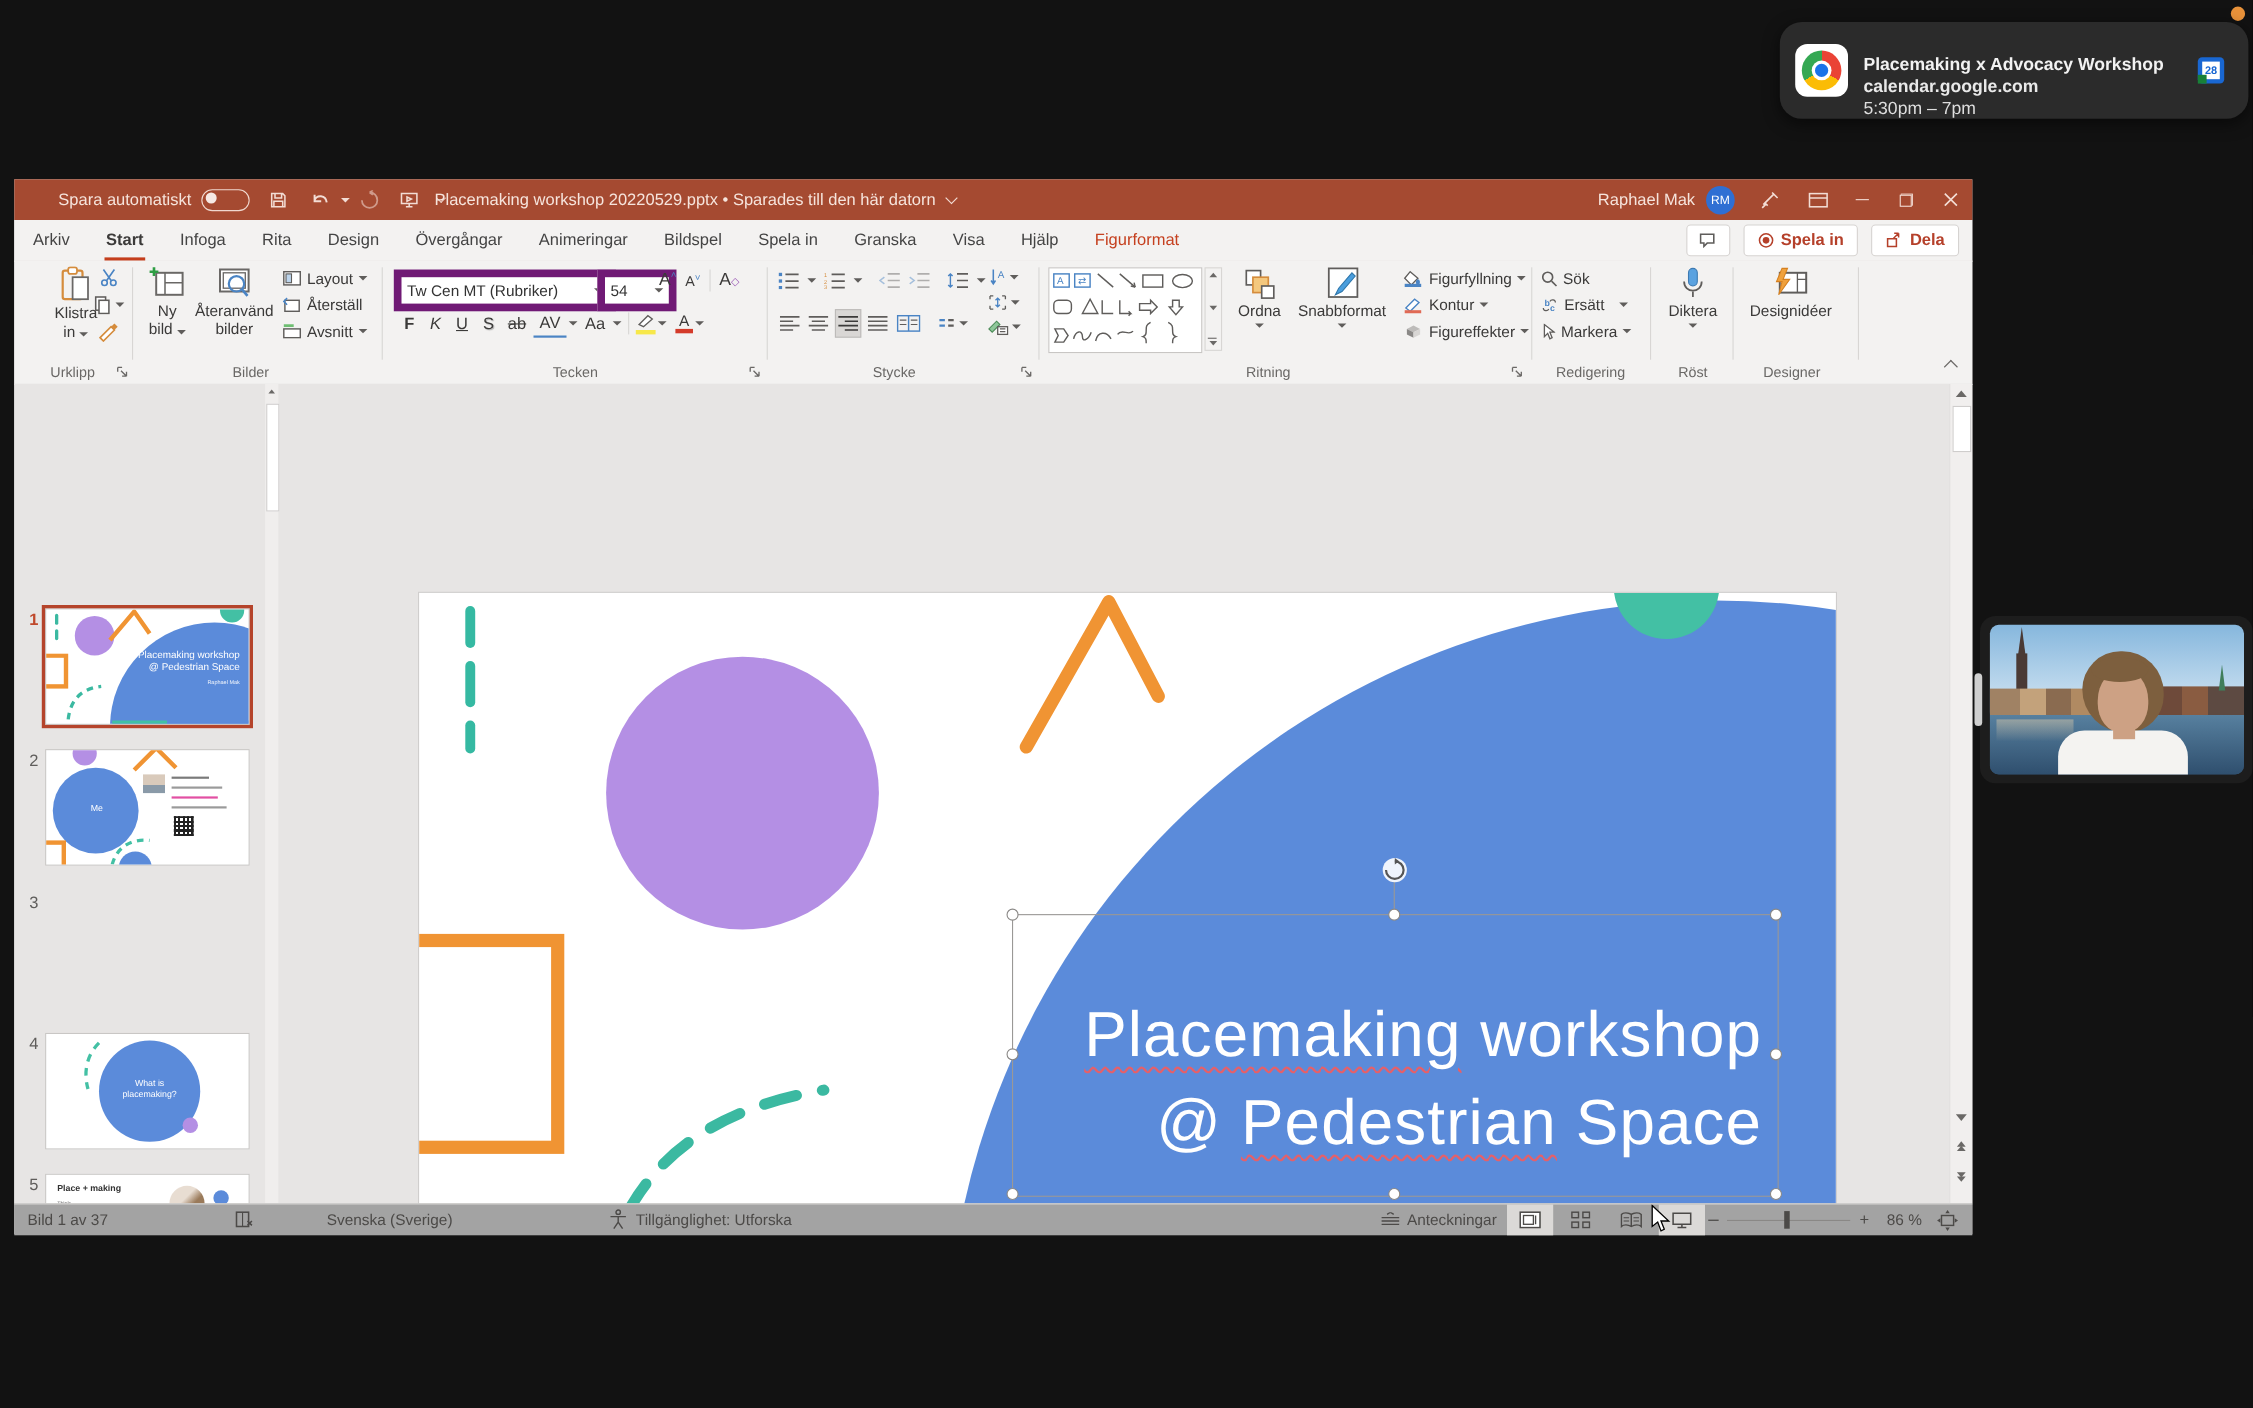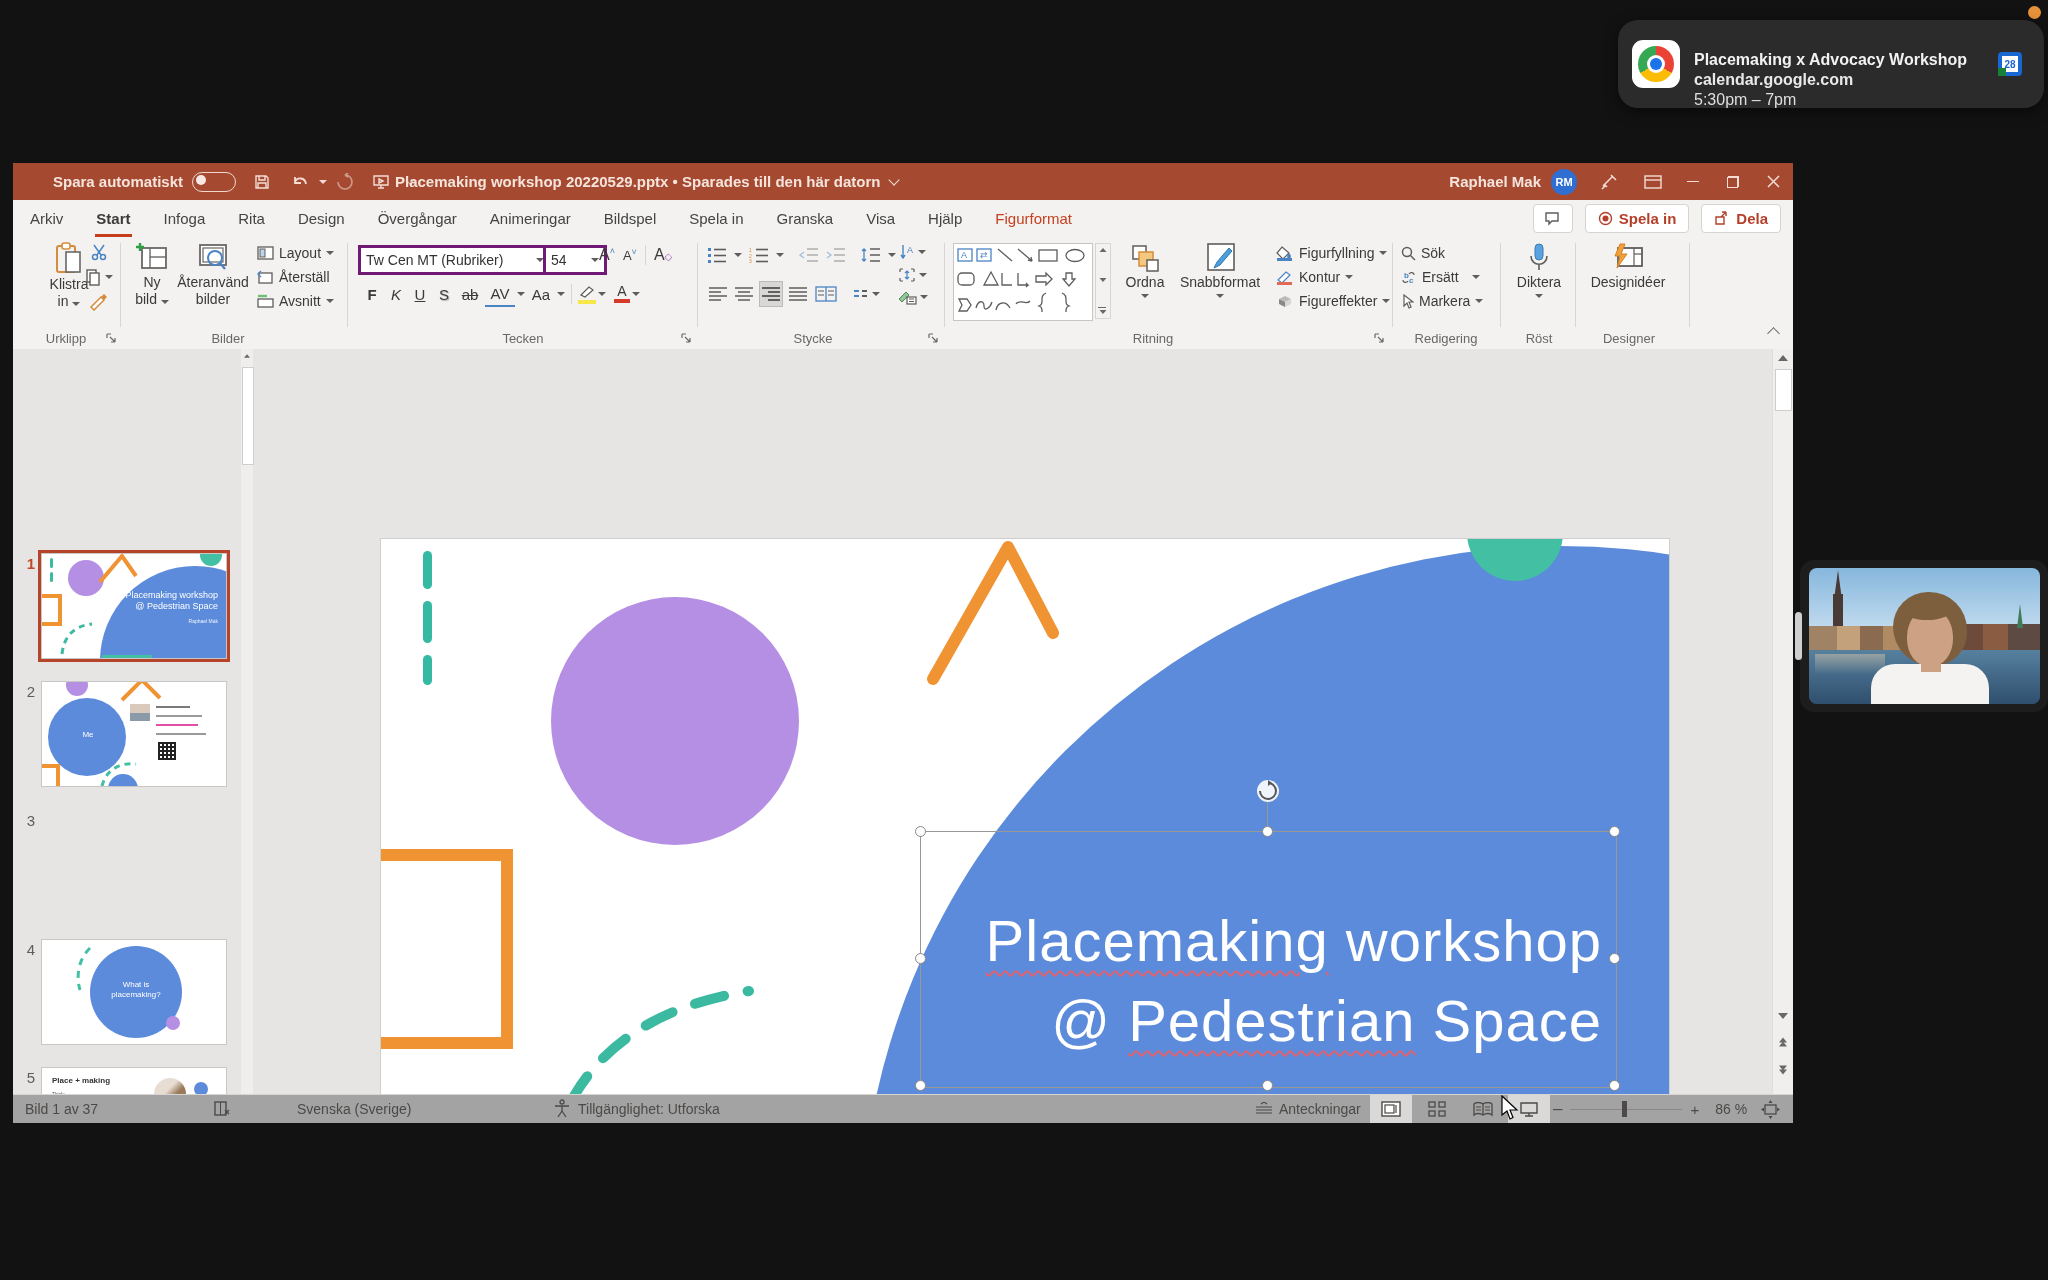--- a/index.html
+++ b/index.html
@@ -18,42 +18,42 @@
   #notif .time{font-size:16px;color:#dedede;line-height:20px;}
   .chrome{width:48px;height:48px;border-radius:11px;background:#fff;position:relative;}
   .chrome .ring{position:absolute;left:6px;top:6px;width:36px;height:36px;border-radius:50%;background:conic-gradient(from 120deg,#fbbc05 0 120deg,#34a853 120deg 240deg,#ea4335 240deg 360deg);}
   .chrome .wht{position:absolute;left:15px;top:15px;width:18px;height:18px;border-radius:50%;background:#fff;}
   .chrome .blu{position:absolute;left:18px;top:18px;width:12px;height:12px;border-radius:50%;background:#1a73e8;}
   .gcal{width:24px;height:24px;border-radius:4px;background:#1967d2;position:relative;}
   .gcal .in{position:absolute;left:4px;top:4px;right:4px;bottom:4px;background:#fff;font-size:10px;font-weight:bold;color:#1967d2;display:flex;align-items:center;justify-content:center;}
   .gcal .g{position:absolute;left:0;bottom:0;width:8px;height:8px;background:#188038;}
   
   #win{left:13px;top:163px;width:1780px;height:959px;background:#f3f2f1;}
-  #titlebar{left:0;top:0;width:100%;height:37px;background:#a54a31;color:#f6e4dc;font-weight:bold;}
+  #titlebar{left:0;top:0;width:100%;height:37px;background:#a54a31;color:#f6e4dc;}
   #titlebar .t{font-size:15px;color:#f6e4dc;}
   .toggle{width:42px;height:18px;border:1.5px solid #f0d8cf;border-radius:10px;position:relative;}
   .toggle .knob{position:absolute;left:3px;top:2.5px;width:10px;height:10px;border-radius:50%;background:#f6e9e4;}
   #searchpill{left:875px;top:5px;width:420px;height:27px;background:#efc3b2;border-radius:4px;color:#52160b;font-size:15px;}
   .avatar{width:26px;height:26px;border-radius:50%;background:#2f6fd3;color:#fff;font-size:11px;display:flex;align-items:center;justify-content:center;}
   .winbtn{width:40px;height:37px;display:flex;align-items:center;justify-content:center;}
   
   #menubar{left:0;top:37px;width:100%;height:37px;background:#f3f2f1;border-bottom:1px solid #e3e1df;}
   .tab{font-size:15px;color:#444;padding:0 3px;height:37px;display:flex;align-items:center;position:relative;}
   .tab.active{font-weight:bold;color:#3b3a39;}
   .tab.active:after{content:"";position:absolute;left:2px;right:2px;bottom:0;height:3px;background:#c43e1c;}
   .tab.ctx{color:#c5401f;}
   .pillbtn{height:27px;border:1px solid #d6d3d1;background:#fff;border-radius:4px;display:flex;align-items:center;gap:6px;padding:0 12px;color:#b5402a;font-weight:bold;font-size:15px;}
   
   #ribbon{left:0;top:74px;width:100%;height:112px;background:#f3f2f1;border-bottom:1px solid #d8d6d4;}
   .vsep{position:absolute;top:6px;bottom:22px;width:1px;background:#d8d6d4;}
   .glabel{position:absolute;bottom:3px;font-size:13px;color:#6a6866;text-align:center;}
   .launch{position:absolute;bottom:5px;width:12px;height:12px;}
   .bigbtn{position:absolute;display:flex;flex-direction:column;align-items:center;font-size:14px;color:#3b3a39;line-height:17px;text-align:center;}
   .smallrow{display:flex;align-items:center;gap:5px;font-size:14px;color:#3b3a39;}
-  .inputbox{background:#fff;border:3px solid #701a75;font-size:14px;color:#333;display:flex;align-items:center;padding:0 5px;justify-content:space-between;}
+  .inputbox{background:#fff;border:7px solid #701a75;font-size:14px;color:#333;display:flex;align-items:center;padding:0 5px;justify-content:space-between;}
   .fbtn{font-size:15px;color:#3b3a39;width:22px;height:24px;display:flex;align-items:center;justify-content:center;}
   .selbox{background:#d9d7d5;border:1px solid #bdbbb9;}
   
   #work{left:0;top:186px;width:100%;height:745px;background:#e7e5e4;overflow:hidden;}
   .thumbnum{position:absolute;width:20px;text-align:right;font-size:15px;color:#5f5d5b;}
   .thumb{position:absolute;left:28px;width:184px;height:104px;background:#fff;border:1px solid #c9c7c5;overflow:hidden;}
   .thumb.sel{outline:3px solid #b5442b;outline-offset:0px;}
   .mini-blue{position:absolute;border-radius:50%;background:#5b8bda;}
   .mini-purple{position:absolute;border-radius:50%;background:#b48fe4;}
   .mini-teal{position:absolute;border-radius:50%;background:#43c0a4;}

